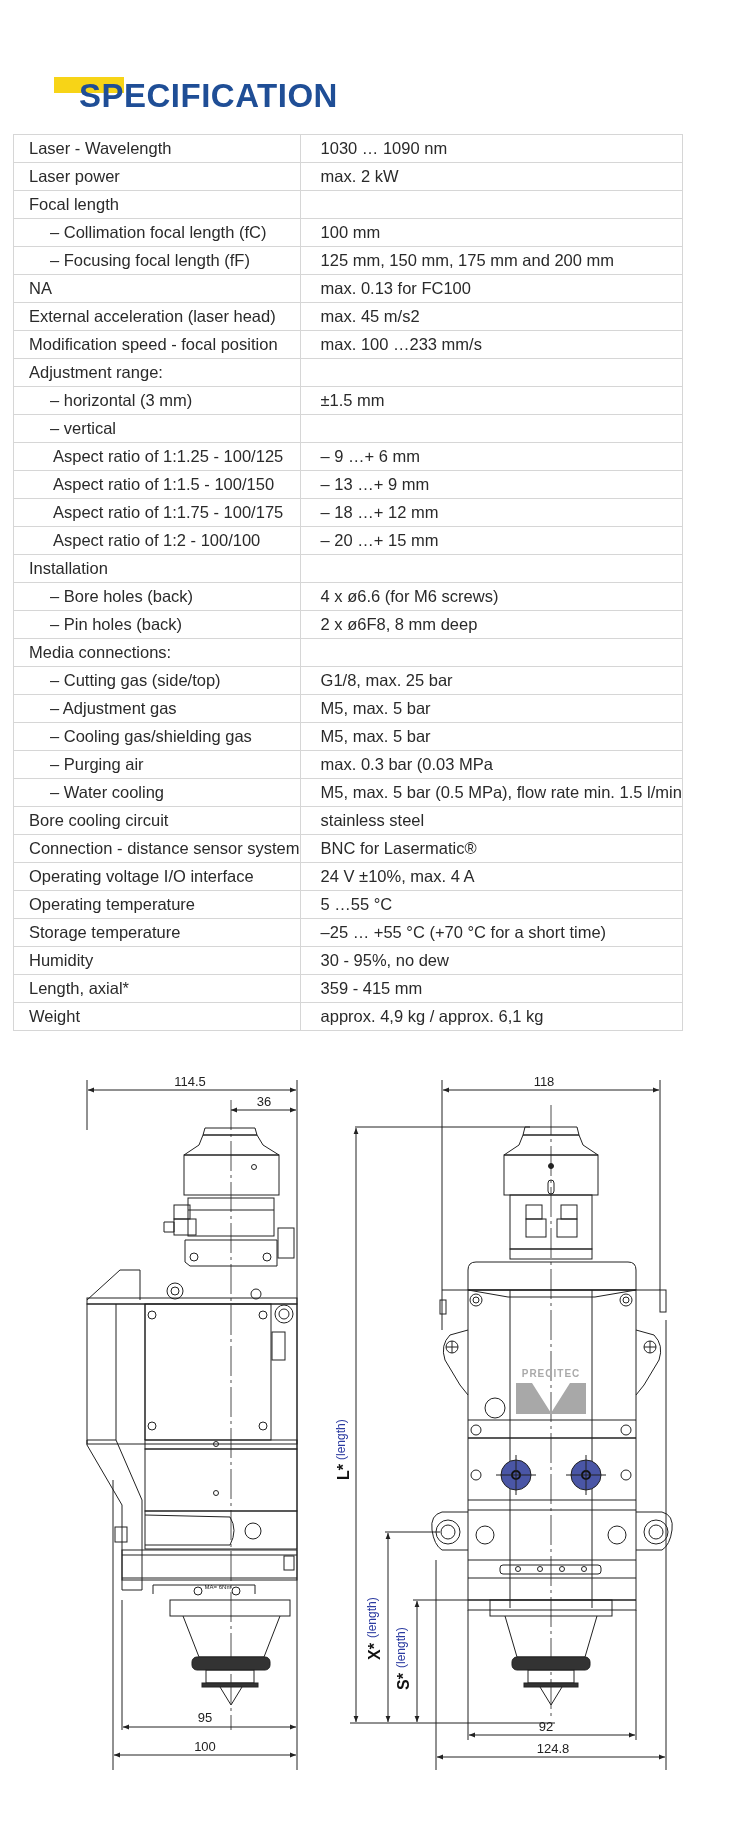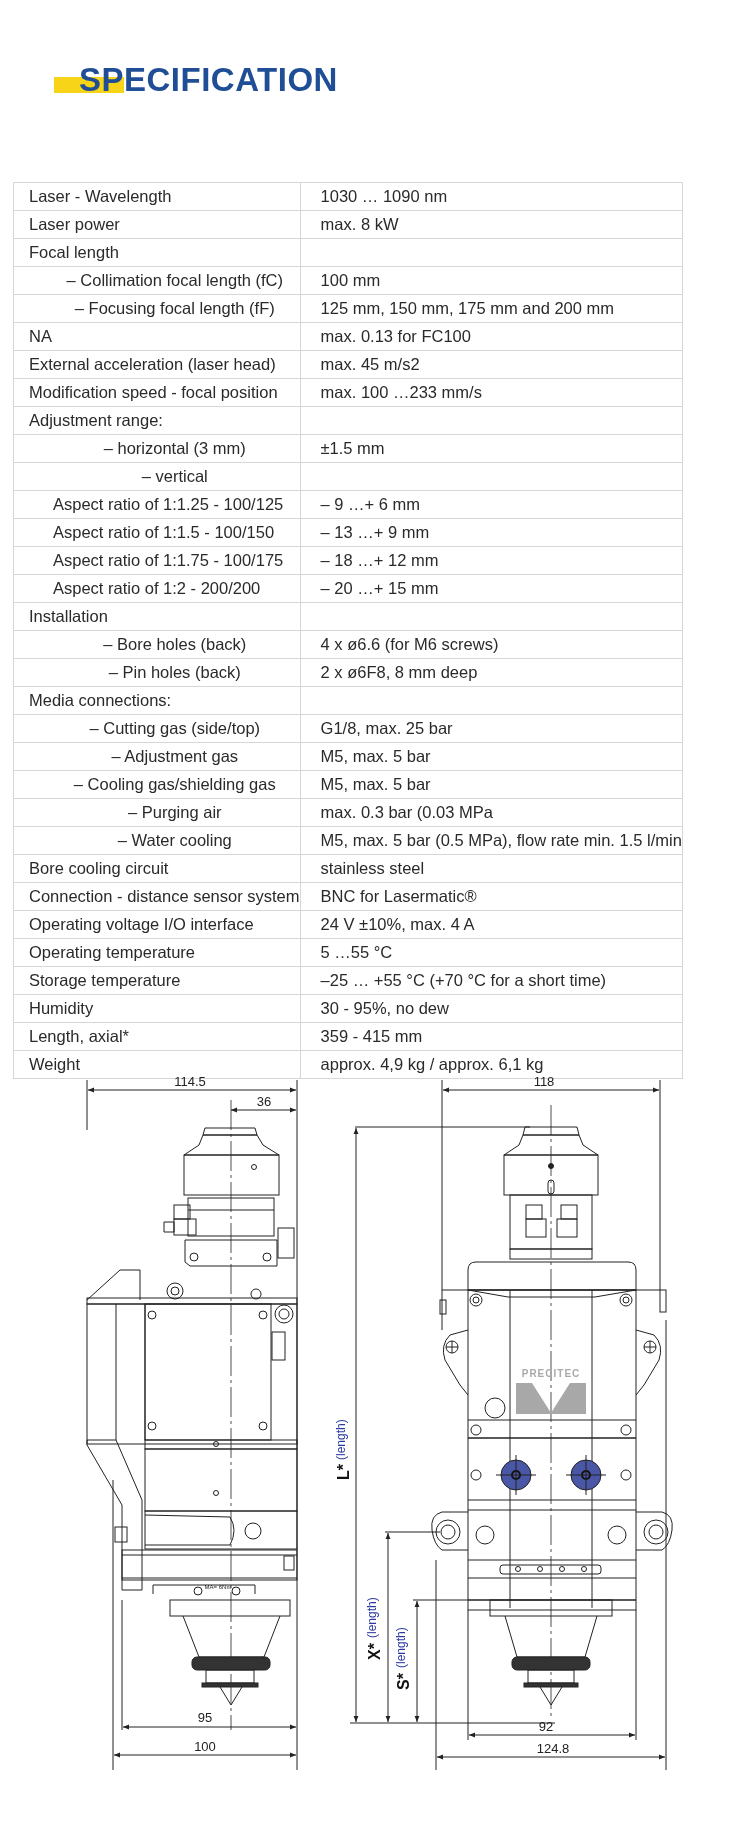--- a/index.html
+++ b/index.html
@@ -1,27 +1,27 @@
 <!DOCTYPE html>
 <html><head>
 <meta charset="utf-8">
 <style>
   html, body { margin:0; padding:0; background:#ffffff; }
   body { width:750px; height:1843px; position:relative; overflow:hidden;
          font-family: "Liberation Sans", "DejaVu Sans", sans-serif; color:#222; }
   .title-wrap { position:absolute; left:54px; top:60px; height:40px; }
   .title-bar { position:absolute; left:0; top:17px; width:70px; height:16px; background:#f7d417; }
-  .title-text { position:absolute; left:25px; top:0; font-size:33px; font-weight:700;
+  .title-text { position:absolute; left:25px; top:16px; font-size:33px; font-weight:700;
                 color:#1f4e96; letter-spacing:0.5px; white-space:nowrap; line-height:40px; }
   table.spec { position:absolute; left:13px; top:134px; width:594px; border-collapse:collapse;
-               font-size:16.5px; color:#2a2a2a;margin-top:48px; }
+               font-size:16.5px; color:#2a2a2a; }
   table.spec td { border:1px solid #d6d6d6; height:27px; padding:0 0 0 15px; white-space:nowrap;
                   line-height:27px; }
   table.spec td.k { width:290px; }
-  table.spec td.k.sub { padding-left:36px;text-align:center; }
+  table.spec td.k.sub { padding-left:36px; }
   table.spec td.k.ar { padding-left:39px; }
   table.spec td.v { padding-left:20px; }
   svg.drawing { position:absolute; left:0; top:1060px; }
   .dim-text { font-family:"Liberation Sans", sans-serif; font-size:13px; fill:#222; }
   .sym { font-family:"Liberation Sans", sans-serif; font-weight:700; font-size:16px; fill:#111; }
   .paren { font-family:"Liberation Sans", sans-serif; font-size:12px; fill:#2a3aa0; }
 </style>
 </head>
 <body>
 
@@ -31,21 +31,21 @@
 </div>
 
 <table class="spec">
   <tbody id="spec-body">
       <tr>
         <td class="k">Laser - Wavelength</td>
         <td class="v">1030 … 1090 nm</td>
       </tr>
       <tr>
         <td class="k">Laser power</td>
-        <td class="v">max. 8 kW</td>
+        <td class="v">max. 2 kW</td>
       </tr>
       <tr>
         <td class="k">Focal length</td>
         <td class="v"></td>
       </tr>
       <tr>
         <td class="k sub">– Collimation focal length (fC)</td>
         <td class="v">100 mm</td>
       </tr>
       <tr>
@@ -82,21 +82,21 @@
       </tr>
       <tr>
         <td class="k ar">Aspect ratio of 1:1.5 - 100/150</td>
         <td class="v">– 13 …+ 9 mm</td>
       </tr>
       <tr>
         <td class="k ar">Aspect ratio of 1:1.75 - 100/175</td>
         <td class="v">– 18 …+ 12 mm</td>
       </tr>
       <tr>
-        <td class="k ar">Aspect ratio of 1:2 - 200/200</td>
+        <td class="k ar">Aspect ratio of 1:2 - 100/100</td>
         <td class="v">– 20 …+ 15 mm</td>
       </tr>
       <tr>
         <td class="k">Installation</td>
         <td class="v"></td>
       </tr>
       <tr>
         <td class="k sub">– Bore holes (back)</td>
         <td class="v">4 x ø6.6 (for M6 screws)</td>
       </tr>

